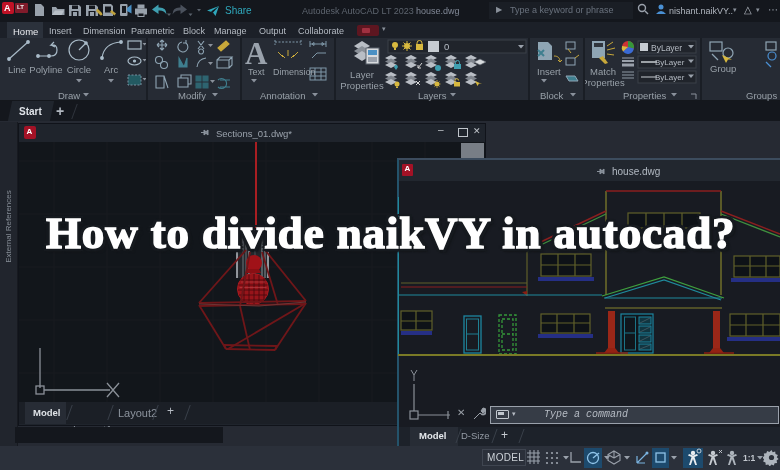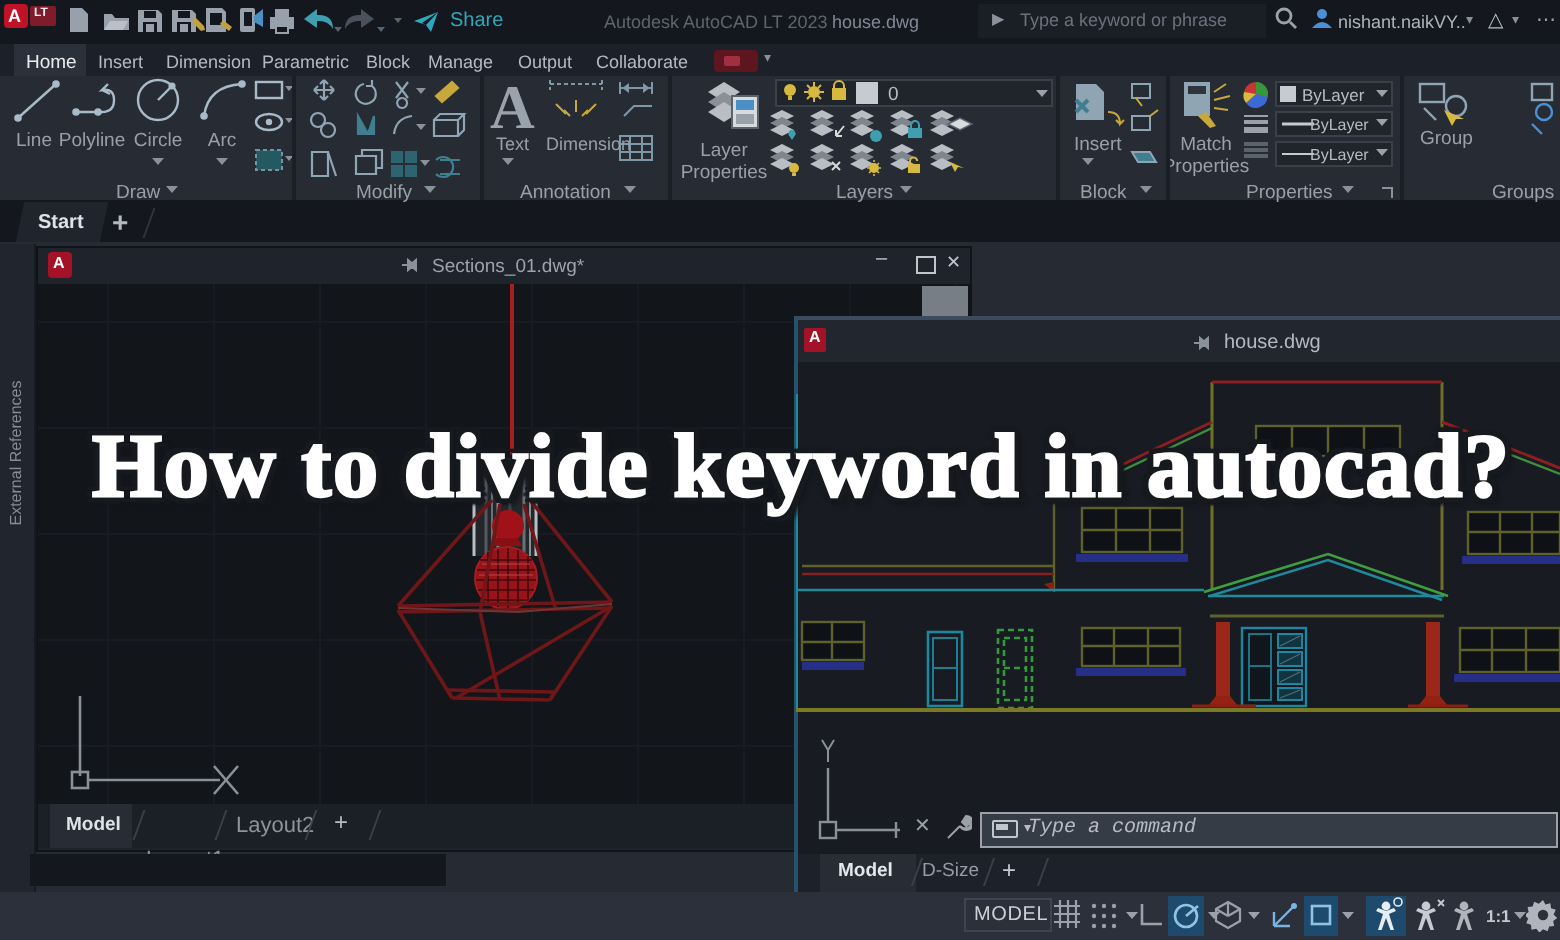--- a/index.html
+++ b/index.html
@@ -551,21 +551,21 @@
     </svg>
 
     <div class="txt" style="left:457px;top:407px;font-size:10px;color:#9aa0a8;">✕</div>
     <svg class="abs" style="left:472px;top:407px;" width="14" height="14" viewBox="0 0 14 14">
       <path d="M2 12 L8 6 M8 6 a3.5 3.5 0 1 0 3 -5 l-2 3 l2 2 l3 -2 a3.5 3.5 0 0 1 -6 2z" stroke="#9aa0a8" fill="#9aa0a8" stroke-width="1"></path>
     </svg>
     <div class="abs" style="left:490px;top:406px;width:289px;height:18px;background:#363c46;border:1px solid #9aa1ab;box-sizing:border-box;"></div>
     <div class="abs" style="left:496px;top:410px;width:13px;height:9px;border:1px solid #c0c6cd;box-sizing:border-box;border-radius:1px;"></div>
     <div class="abs" style="left:498px;top:412px;width:6px;height:3px;background:#c0c6cd;"></div>
     <div class="txt" style="left:512px;top:410px;font-size:7px;color:#b6bcc4;">▾</div>
-    <div class="txt" style="left:514px;top:409px;font-size:10px;font-style:italic;font-family:'Liberation Mono',monospace;color:#b6bcc4;">Type a command</div>
+    <div class="txt" style="left:544px;top:409px;font-size:10px;font-style:italic;font-family:'Liberation Mono',monospace;color:#b6bcc4;">Type a command</div>
 
     <div class="abs" style="left:399px;top:427px;width:381px;height:19px;background:#1d222a;"></div>
     <div class="abs" style="left:410px;top:427px;width:48px;height:19px;background:#272c35;"></div>
     <div class="txt" style="left:419px;top:430px;font-size:9.5px;font-weight:bold;color:#e4e7eb;">Model</div>
     <div class="txt" style="left:461px;top:430px;font-size:9.5px;color:#959ca6;">D-Size</div>
     <div class="txt" style="left:501px;top:428px;font-size:12px;color:#c6cbd1;">+</div>
     <div class="abs" style="left:458px;top:429px;width:1px;height:14px;background:#3a404a;transform:skewX(-20deg);"></div>
     <div class="abs" style="left:494px;top:429px;width:1px;height:14px;background:#3a404a;transform:skewX(-20deg);"></div>
     <div class="abs" style="left:521px;top:429px;width:1px;height:14px;background:#3a404a;transform:skewX(-20deg);"></div>
   </div>
@@ -632,14 +632,14 @@
       <path d="M357 10 l3 3.5 l3 -3.5z" fill="#9aa1ab"></path>
     </svg>
 
     <svg class="abs" style="left:763px;top:449px;" width="17" height="17" viewBox="0 0 17 17">
       <path d="M8.5 1 l1.2 2.2 l2.5 -0.6 l0.3 2.5 l2.4 0.8 l-1.1 2.3 l1.8 1.8 l-2 1.5 l0.5 2.5 l-2.5 0.2 l-0.8 2.4 l-2.3 -1 l-1.8 1.8 l-1.5 -2 l-2.5 0.5 l-0.2 -2.5 l-2.4 -0.8 l1 -2.3 l-1.8 -1.8 l2 -1.5 l-0.5 -2.5 l2.5 -0.2 l0.8 -2.4 l2.3 1z" fill="#aeb5bd"></path>
       <circle cx="8.5" cy="8.5" r="2.6" fill="#2b303a"></circle>
     </svg>
   </div>
 
   <div class="txt" id="overlay" style="left:46px;top:207px;font-family:'Liberation Serif',serif;font-weight:bold;font-size:45px;color:#ffffff;letter-spacing:0.85px;-webkit-text-stroke:1.45px #ffffff;
-    text-shadow:3px 3px 0 #161a1f, -3px 3px 0 #161a1f, 3px -3px 0 #161a1f, -3px -3px 0 #161a1f, 0 4px 1px #14171b, 4px 0 1px #14171b, 0 -3px 1px #161a1f, -4px 0 1px #161a1f, 4px 4px 2px #14171b;">How to divide keyword in autocad?</div>
+    text-shadow:3px 3px 0 #161a1f, -3px 3px 0 #161a1f, 3px -3px 0 #161a1f, -3px -3px 0 #161a1f, 0 4px 1px #14171b, 4px 0 1px #14171b, 0 -3px 1px #161a1f, -4px 0 1px #161a1f, 4px 4px 2px #14171b;">How to divide naikVY in autocad?</div>
 </div>
 
 </body></html>

